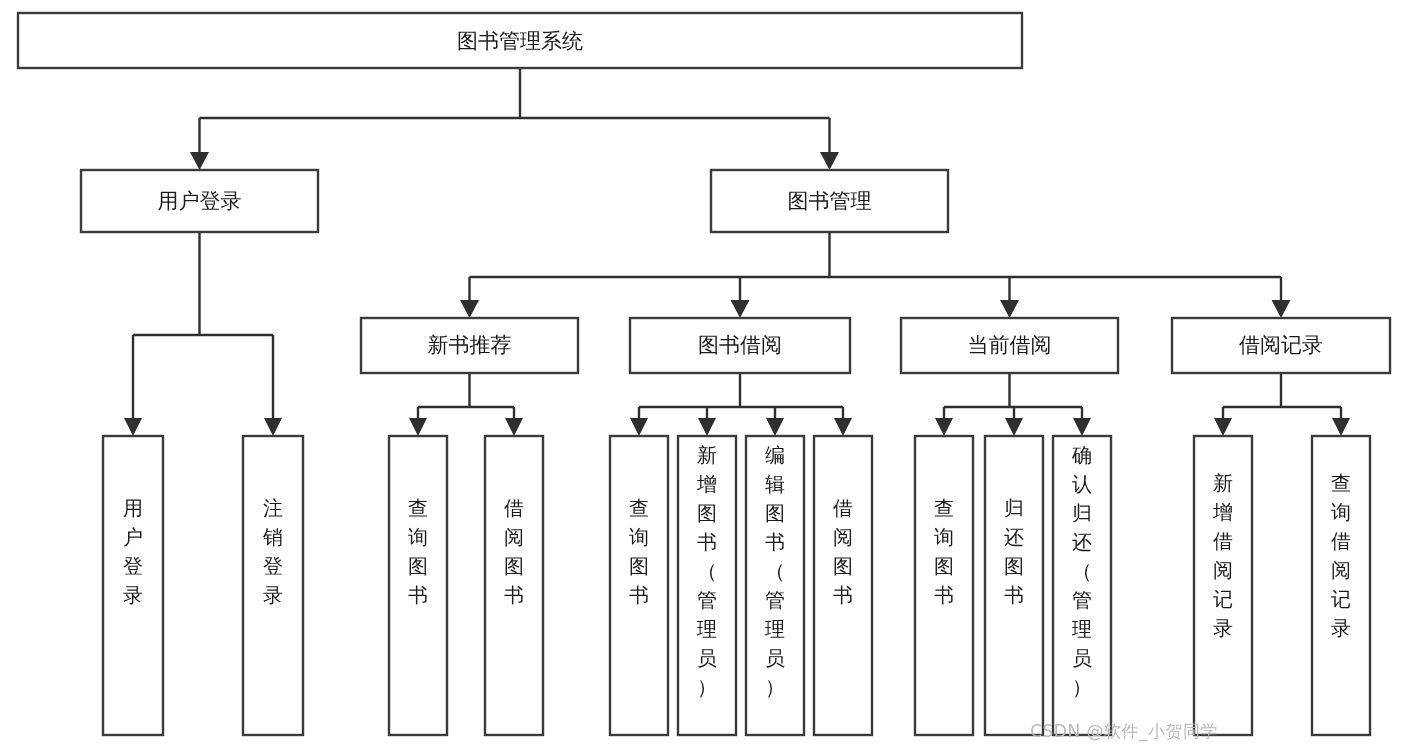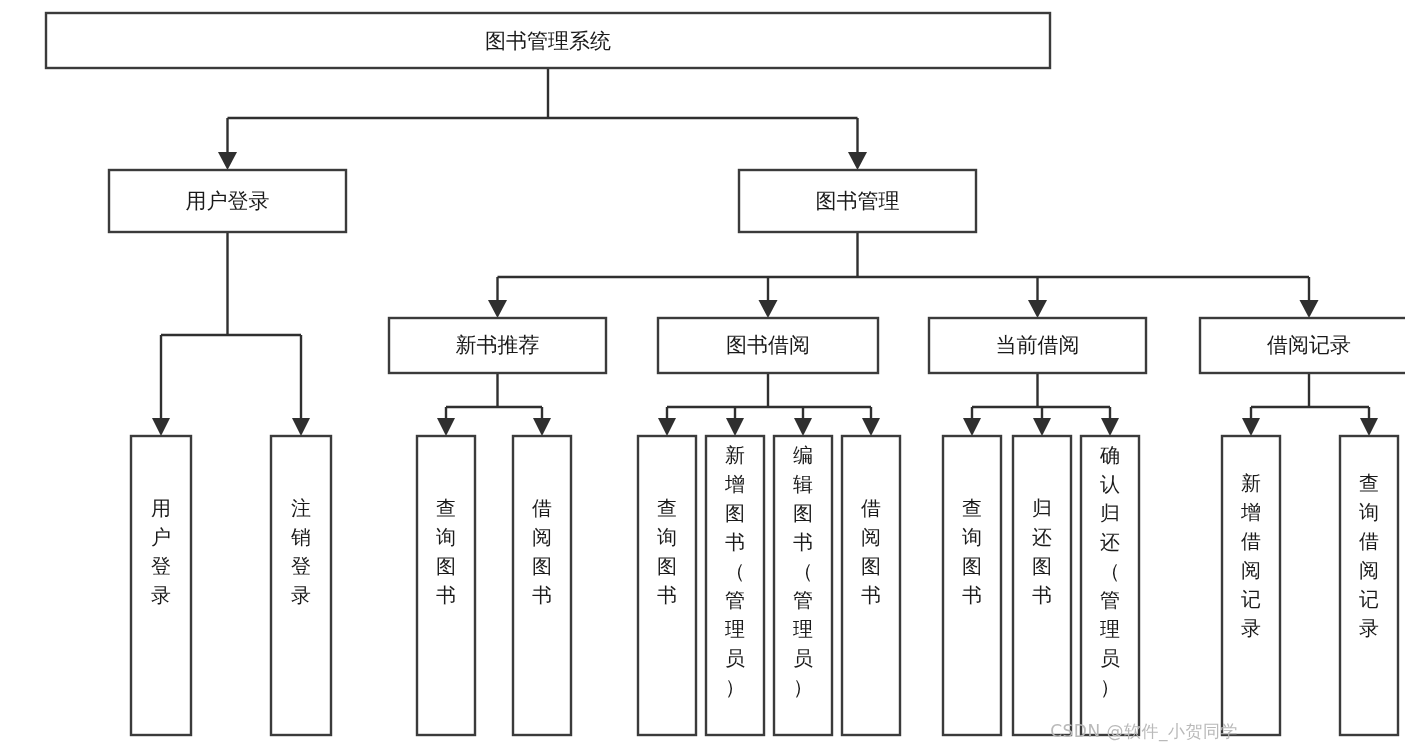--- a/index.html
+++ b/index.html
@@ -12,21 +12,20 @@
     height: 747px;
     position: relative;
     overflow: hidden;
     font-family: "DejaVu Sans", "Liberation Sans", sans-serif;
   }
   #diagram-root {
     position: absolute;
     inset: 0;
     width: 1226px;
     height: 747px;
-    margin-left: 28px;
   }
   svg.diagram-canvas {
     display: block;
     width: 1405px;
     height: 747px;
   }
   .node-box {
     fill: #ffffff;
     stroke: #3b3b3b;
     stroke-width: 2.4;
@@ -49,21 +48,21 @@
     stroke-width: 2.4;
     fill: none;
     stroke-linecap: butt;
   }
   .arrow-head {
     fill: #2f2f2f;
     stroke: none;
   }
   .watermark {
     position: absolute;
-    right: 16px;
+    right: 8px;
     bottom: 4px;
     font-family: "DejaVu Sans", "Liberation Sans", sans-serif;
     font-size: 17px;
     color: #b9b9b9;
     letter-spacing: 0.5px;
     white-space: nowrap;
     pointer-events: none;
   }
 </style>
 </head>

